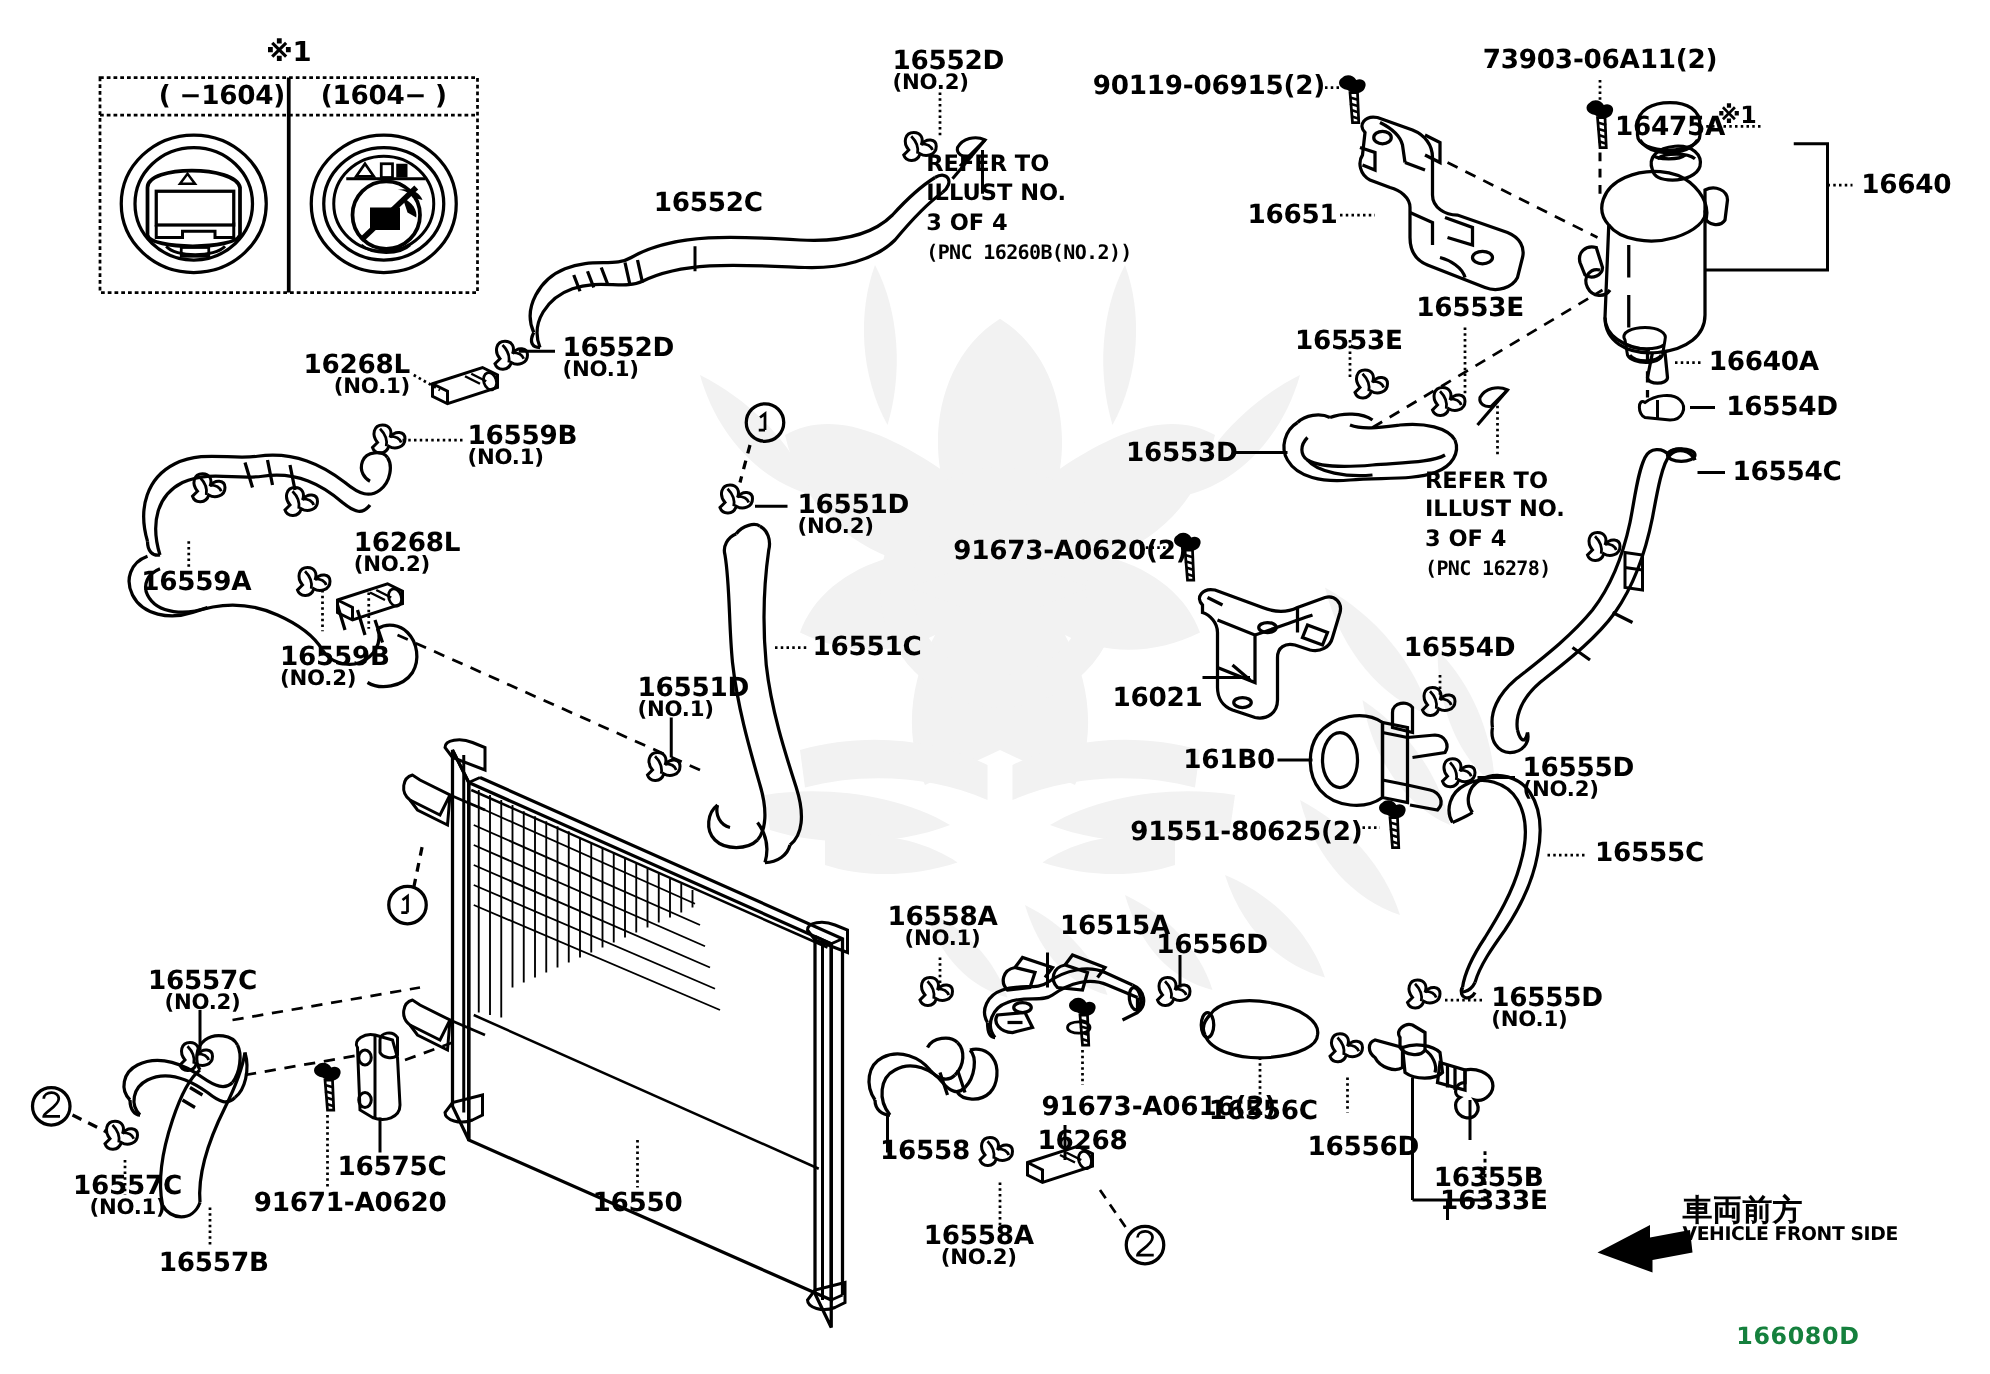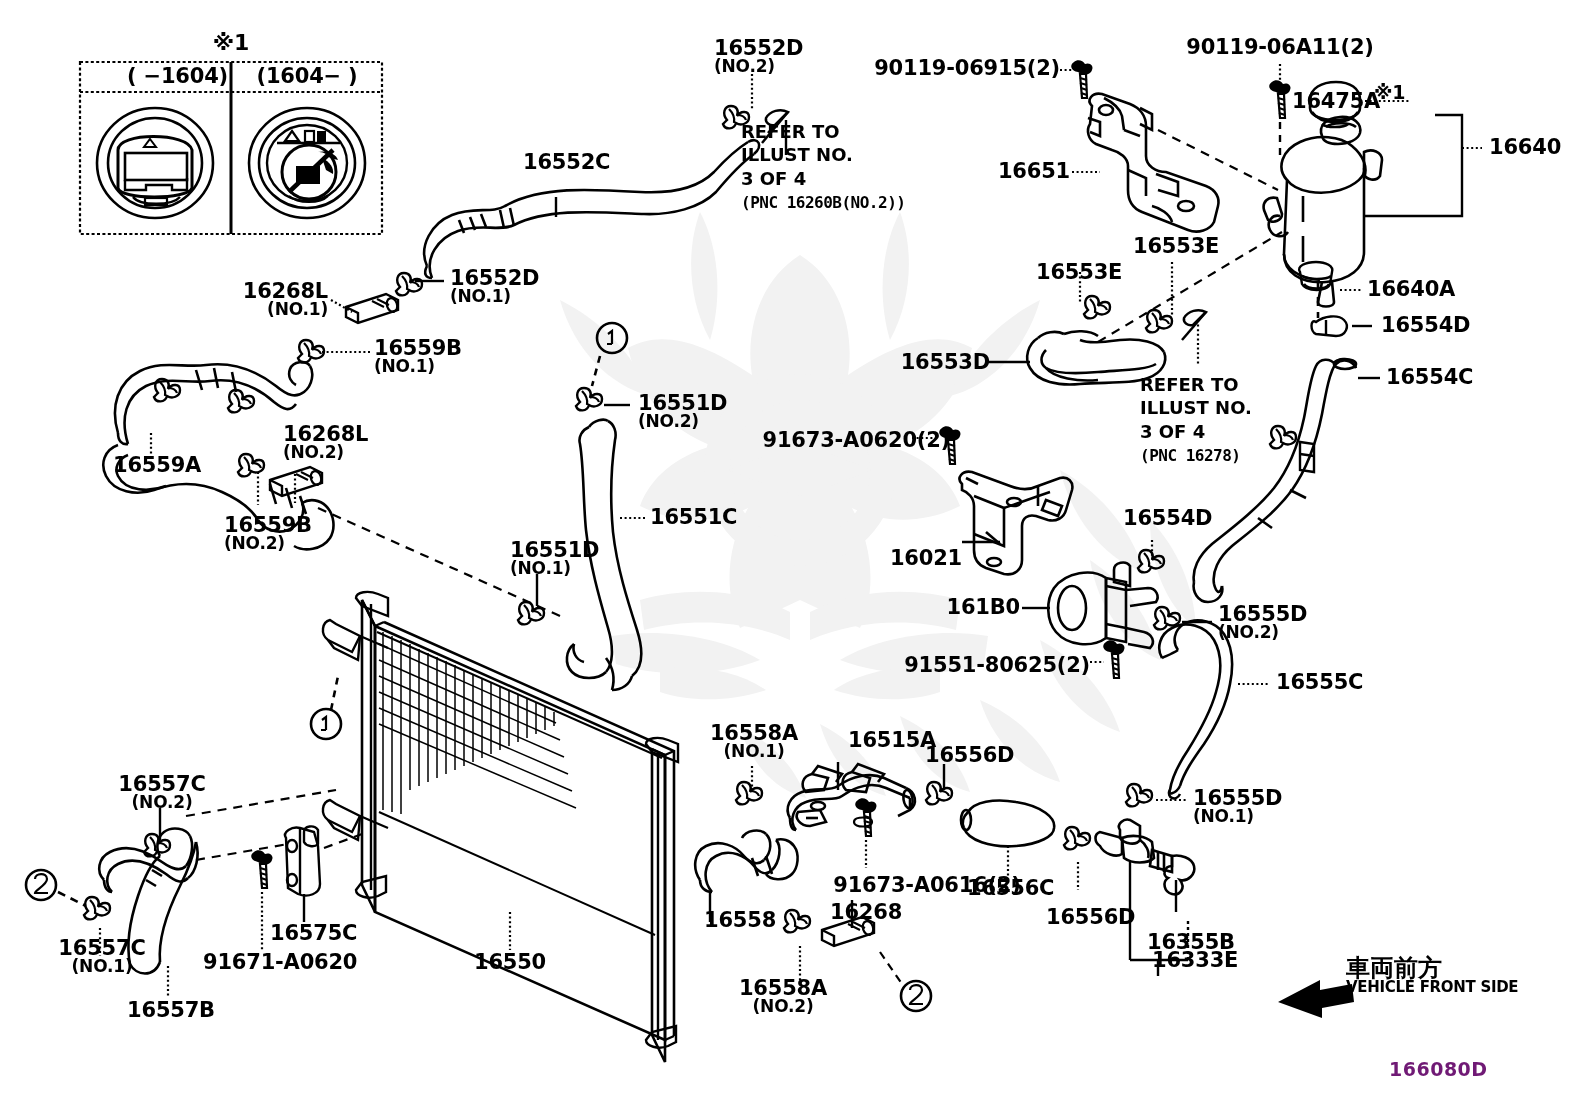--- a/index.html
+++ b/index.html
@@ -42,21 +42,21 @@
   .note .mono { font-family: "DejaVu Sans Mono", "Liberation Mono", monospace; font-size: 16px; letter-spacing: -0.5px; }
   .jp {
     position: absolute;
     font-family: "DejaVu Sans", "Liberation Sans", sans-serif;
     font-weight: bold; color:#000;
     white-space: nowrap;
   }
   .figid {
     position: absolute;
     font-family: "DejaVu Sans", "Liberation Sans", sans-serif;
-    font-weight: bold; font-size: 19px; color: #701a75;
+    font-weight: bold; font-size: 19px; color: #15803d;
     letter-spacing: 0.5px;
   }
   .vfs-jp { font-size: 24px; }
   .vfs-en { font-size: 15px; letter-spacing: -0.3px; }
   svg { display: block; overflow: visible; }
   .wm { opacity: 1; }
 </style>
 </head>
 <body>
 
@@ -655,21 +655,21 @@
 </div>
 <div class="lbl" style="left:510px; top:540px;">
   <span class="pn">16551D</span>
   <span class="sub">(NO.1)</span>
 </div>
 
 <div class="lbl rt" style="left:860px; top:58px; width:200px;">
   <span class="pn">90119-06915(2)</span>
 </div>
 <div class="lbl ctr" style="left:1180px; top:37px; width:200px;">
-  <span class="pn">90119-06A11(2)</span>
+  <span class="pn">73903-06A11(2)</span>
 </div>
 <div class="lbl" style="left:1374px; top:83px; font-size:19px;">※1</div>
 <div class="lbl" style="left:1292px; top:91px;">
   <span class="pn">16475A</span>
 </div>
 <div class="lbl" style="left:1489px; top:137px;">
   <span class="pn">16640</span>
 </div>
 <div class="lbl" style="left:1367px; top:279px;">
   <span class="pn">16640A</span>

